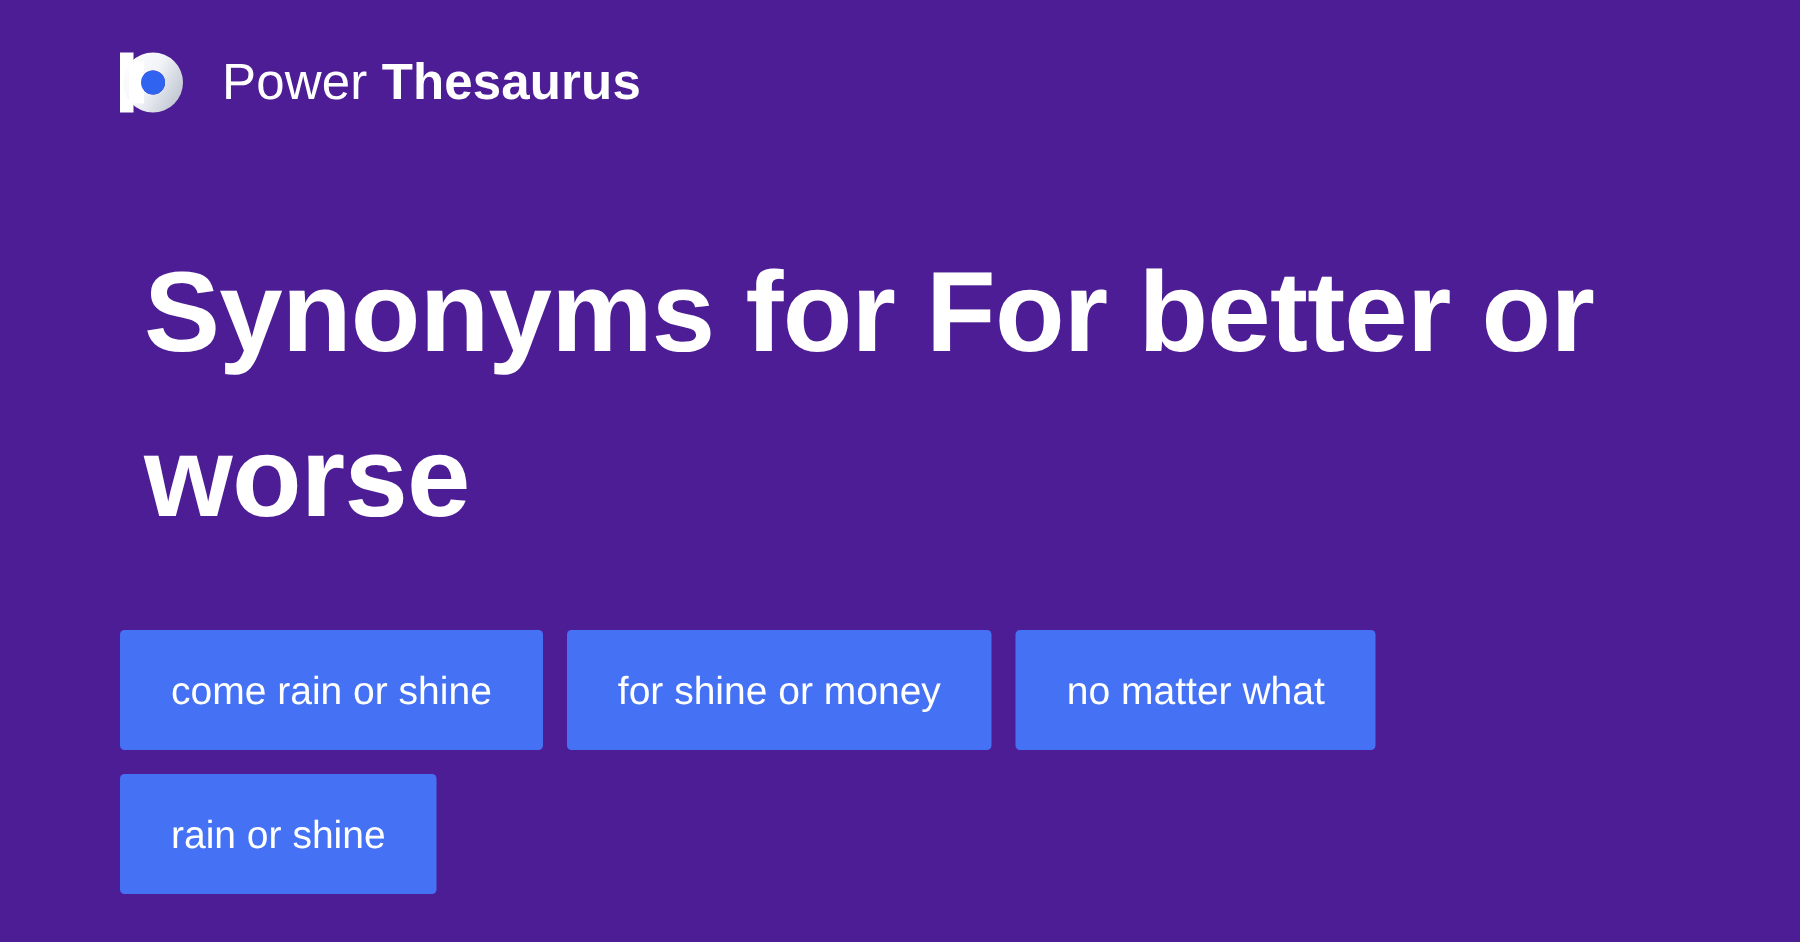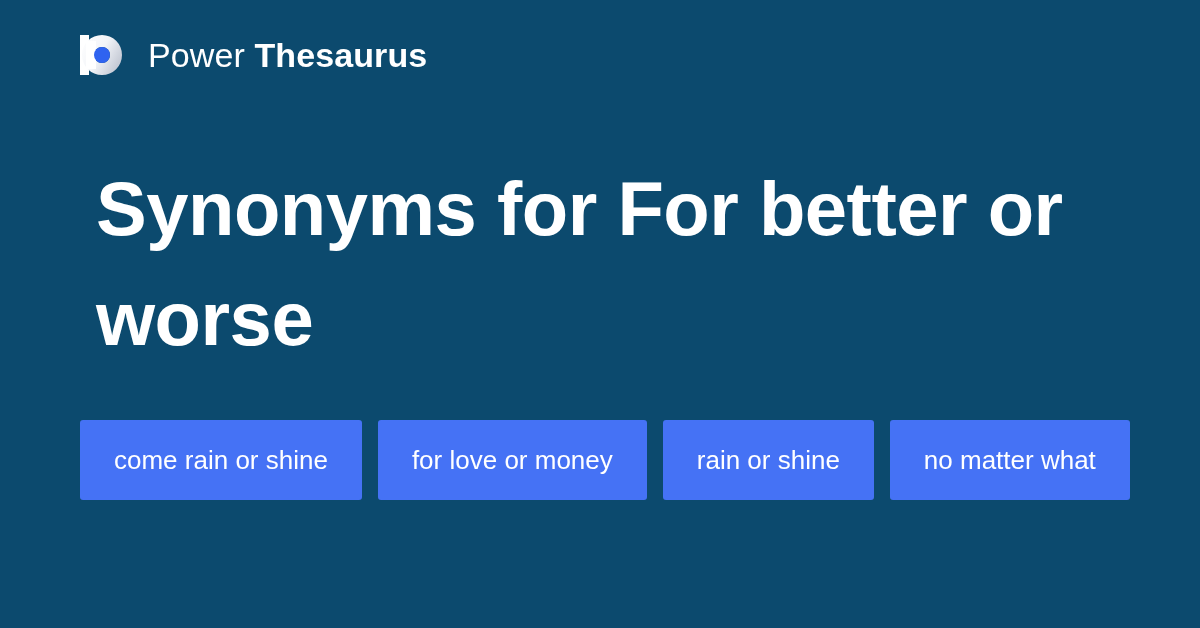--- a/index.html
+++ b/index.html
@@ -14,21 +14,21 @@
     overflow: hidden;
     background: #2f63f0;
     font-family: "Liberation Sans", sans-serif;
     -webkit-font-smoothing: antialiased;
   }
 
   .page {
     position: relative;
     width: 1200px;
     height: 628px;
-    background: #0c4a6e;
+    background: #4c1d95;
     box-sizing: border-box;
   }
 
   
   .brand {
     position: absolute;
     left: 80px;
     top: 30px;
     display: flex;
     align-items: center;
@@ -122,18 +122,18 @@
       <rect x="6" y="10" width="10" height="28" fill="#ffffff"></rect>
       <circle cx="22" cy="24" r="8" fill="#2f63f0"></circle>
     </svg>
     <div class="brand-text"><span class="brand-word-light">Power</span><span> </span><span class="brand-word-bold">Thesaurus</span></div>
   </div>
 
   <h1 class="headline">Synonyms for For better or worse</h1>
 
   <div class="chips">
     <div class="chip">come rain or shine</div>
-    <div class="chip">for love or money</div>
+    <div class="chip">for shine or money</div>
+    <div class="chip">no matter what</div>
     <div class="chip">rain or shine</div>
-    <div class="chip">no matter what</div>
   </div>
 
 </div>
 
 </body></html>

